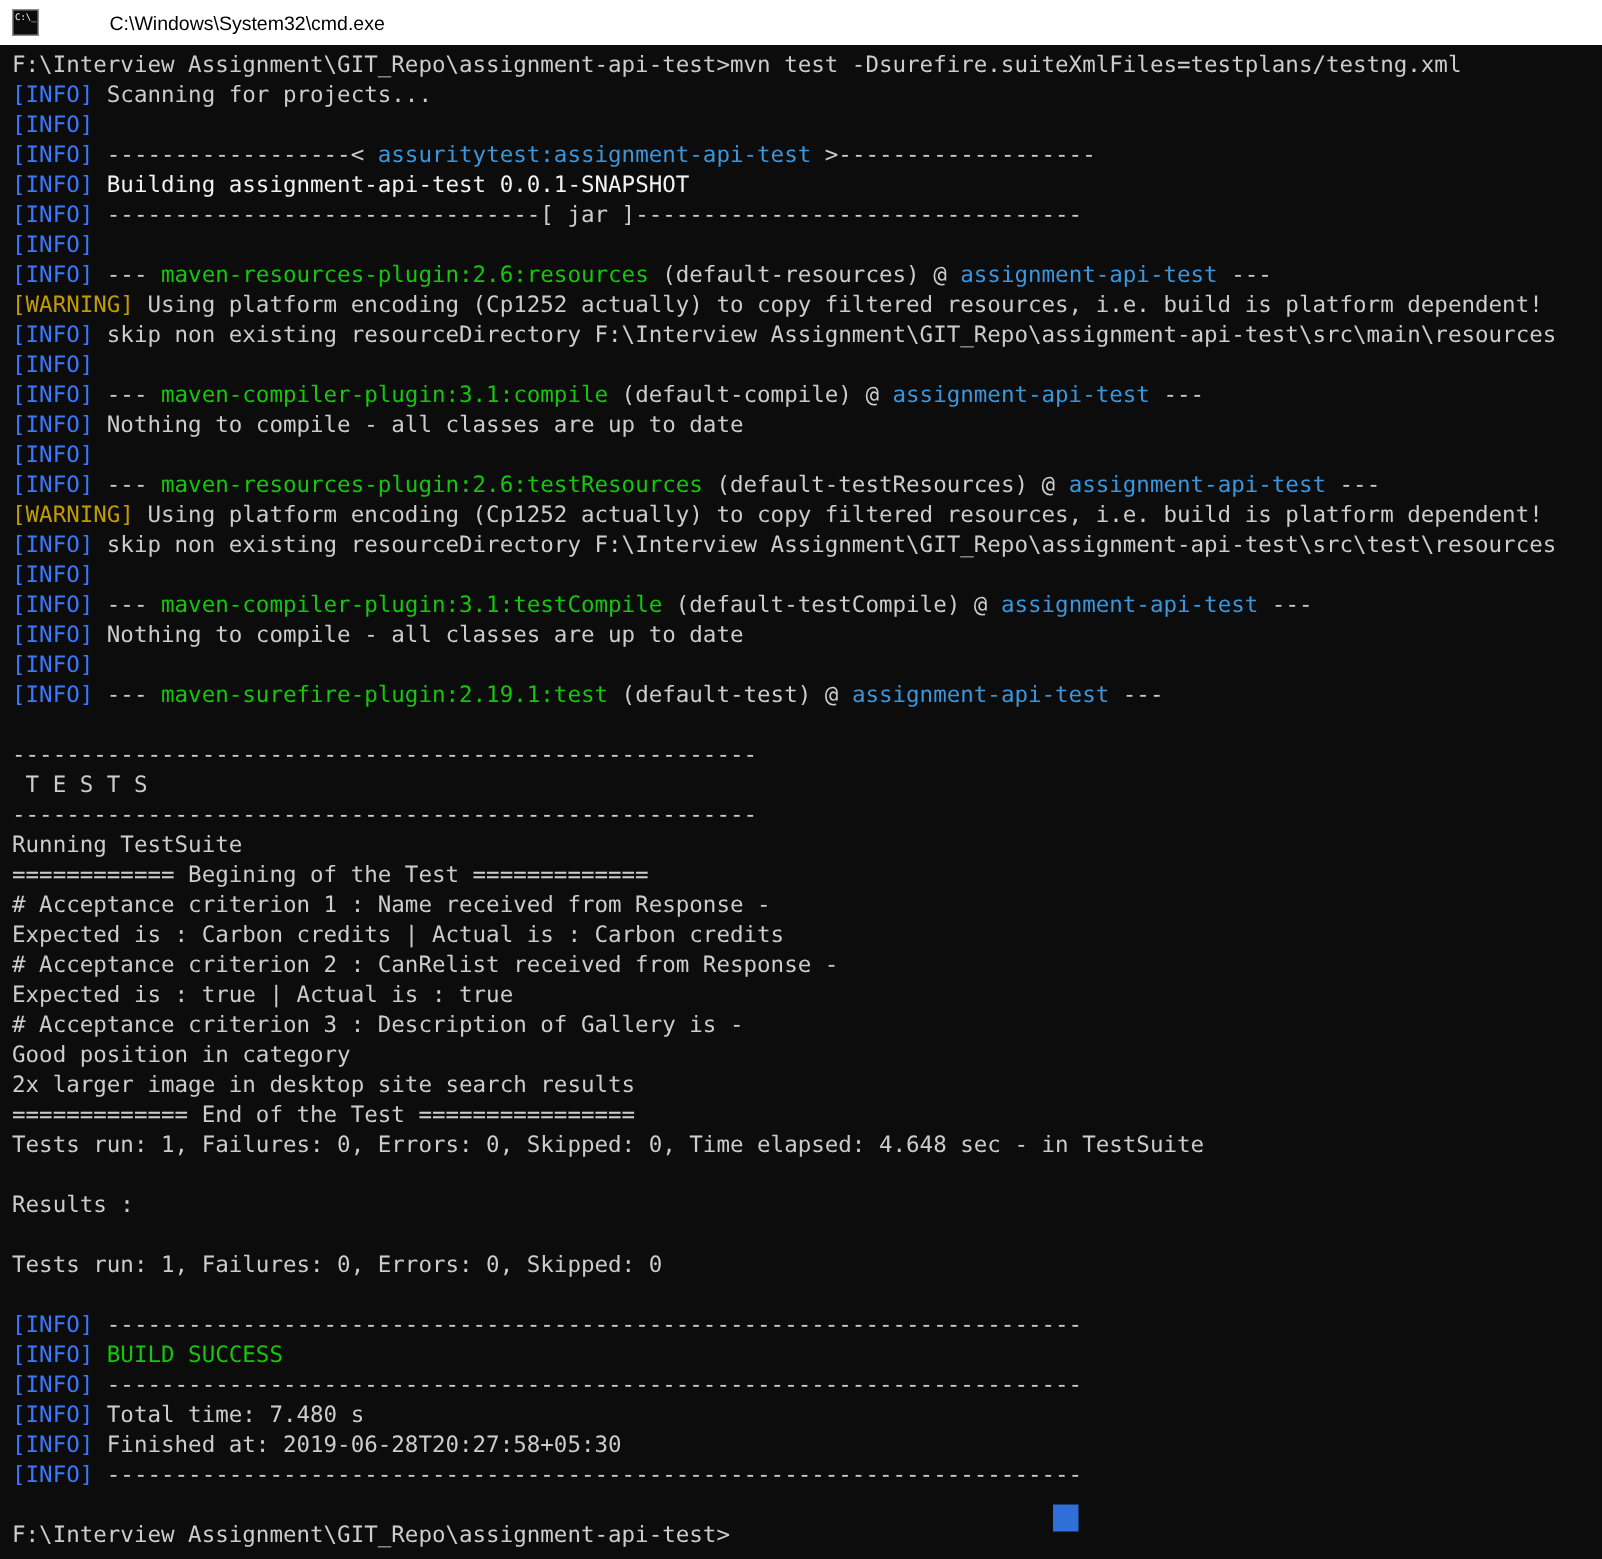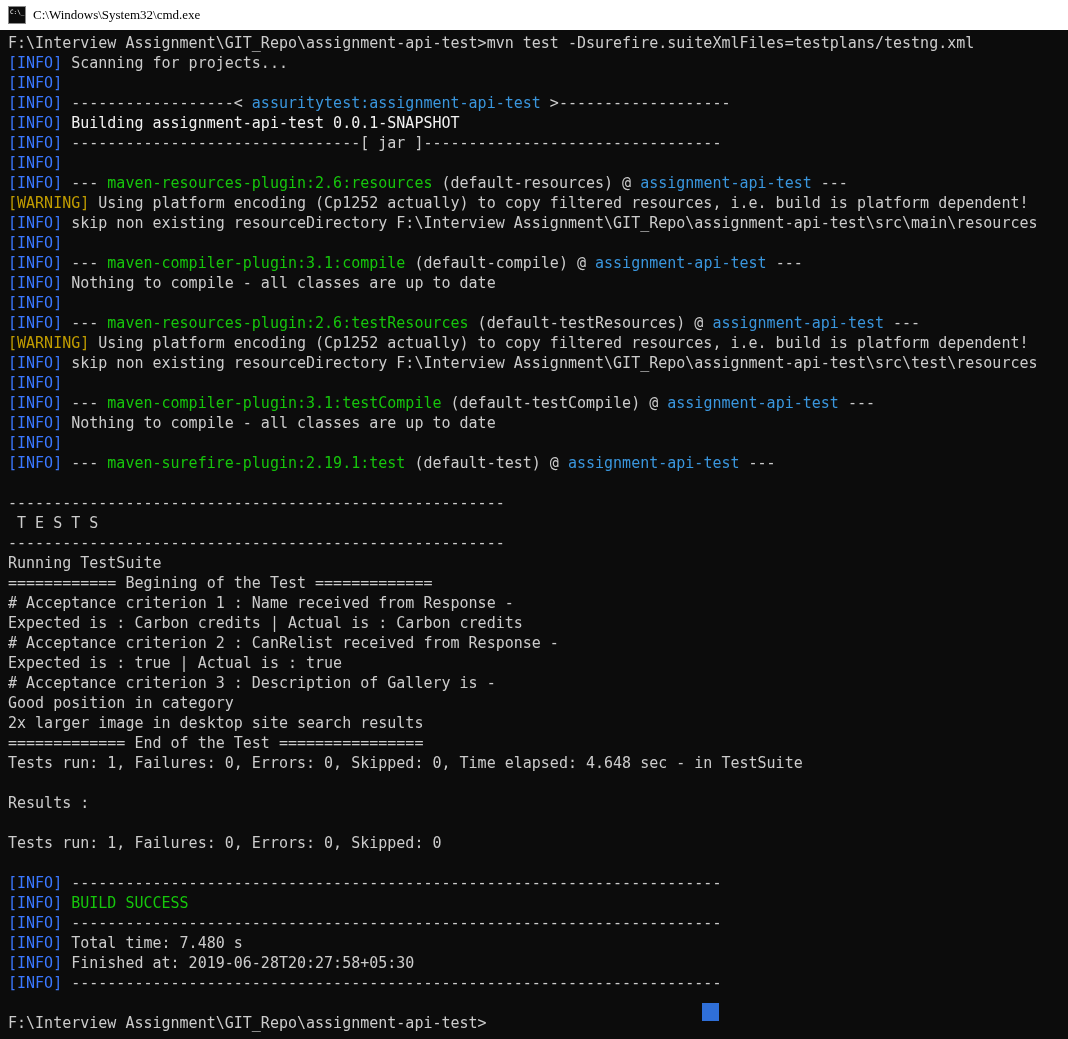--- a/index.html
+++ b/index.html
@@ -9,23 +9,24 @@
     background: #0C0C0C;
     overflow: hidden;
     position: relative;
   }
   .titlebar {
     height: 30px;
     background: #FFFFFF;
     display: flex;
     align-items: center;
     padding: 0 8px;
-    font-family: Liberation Serif, serif;
+    font-family: Liberation Sans, sans-serif;
     font-size: 13px;
     color: #000000;
+    gap: 40px;
   }
   .cmd-icon {
     width: 16px;
     height: 16px;
     background: #0C0C0C;
     border: 1px solid #8a8a8a;
     margin-right: 7px;
     position: relative;
     flex: 0 0 auto;
   }

